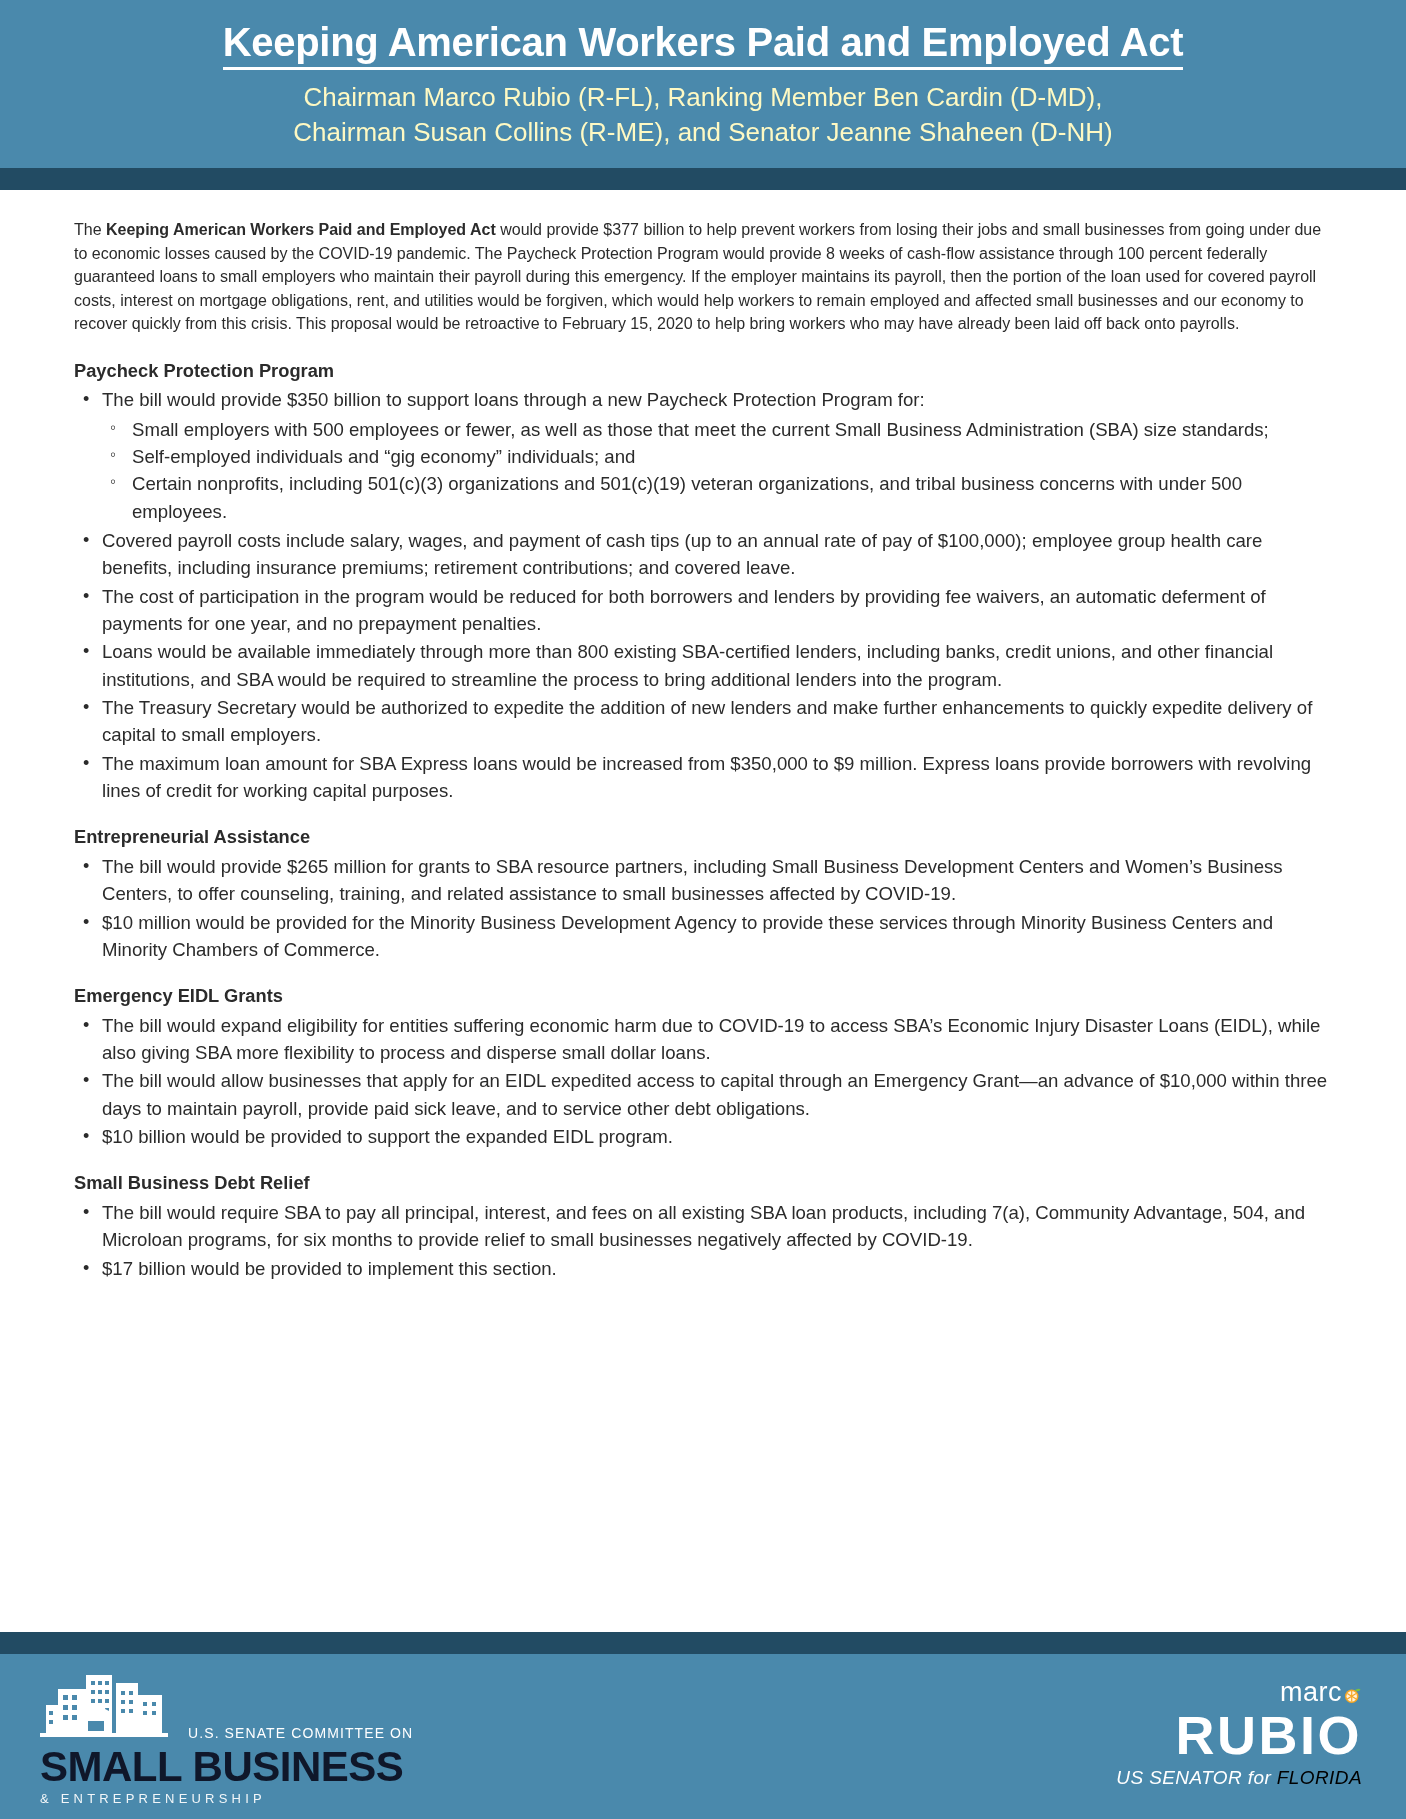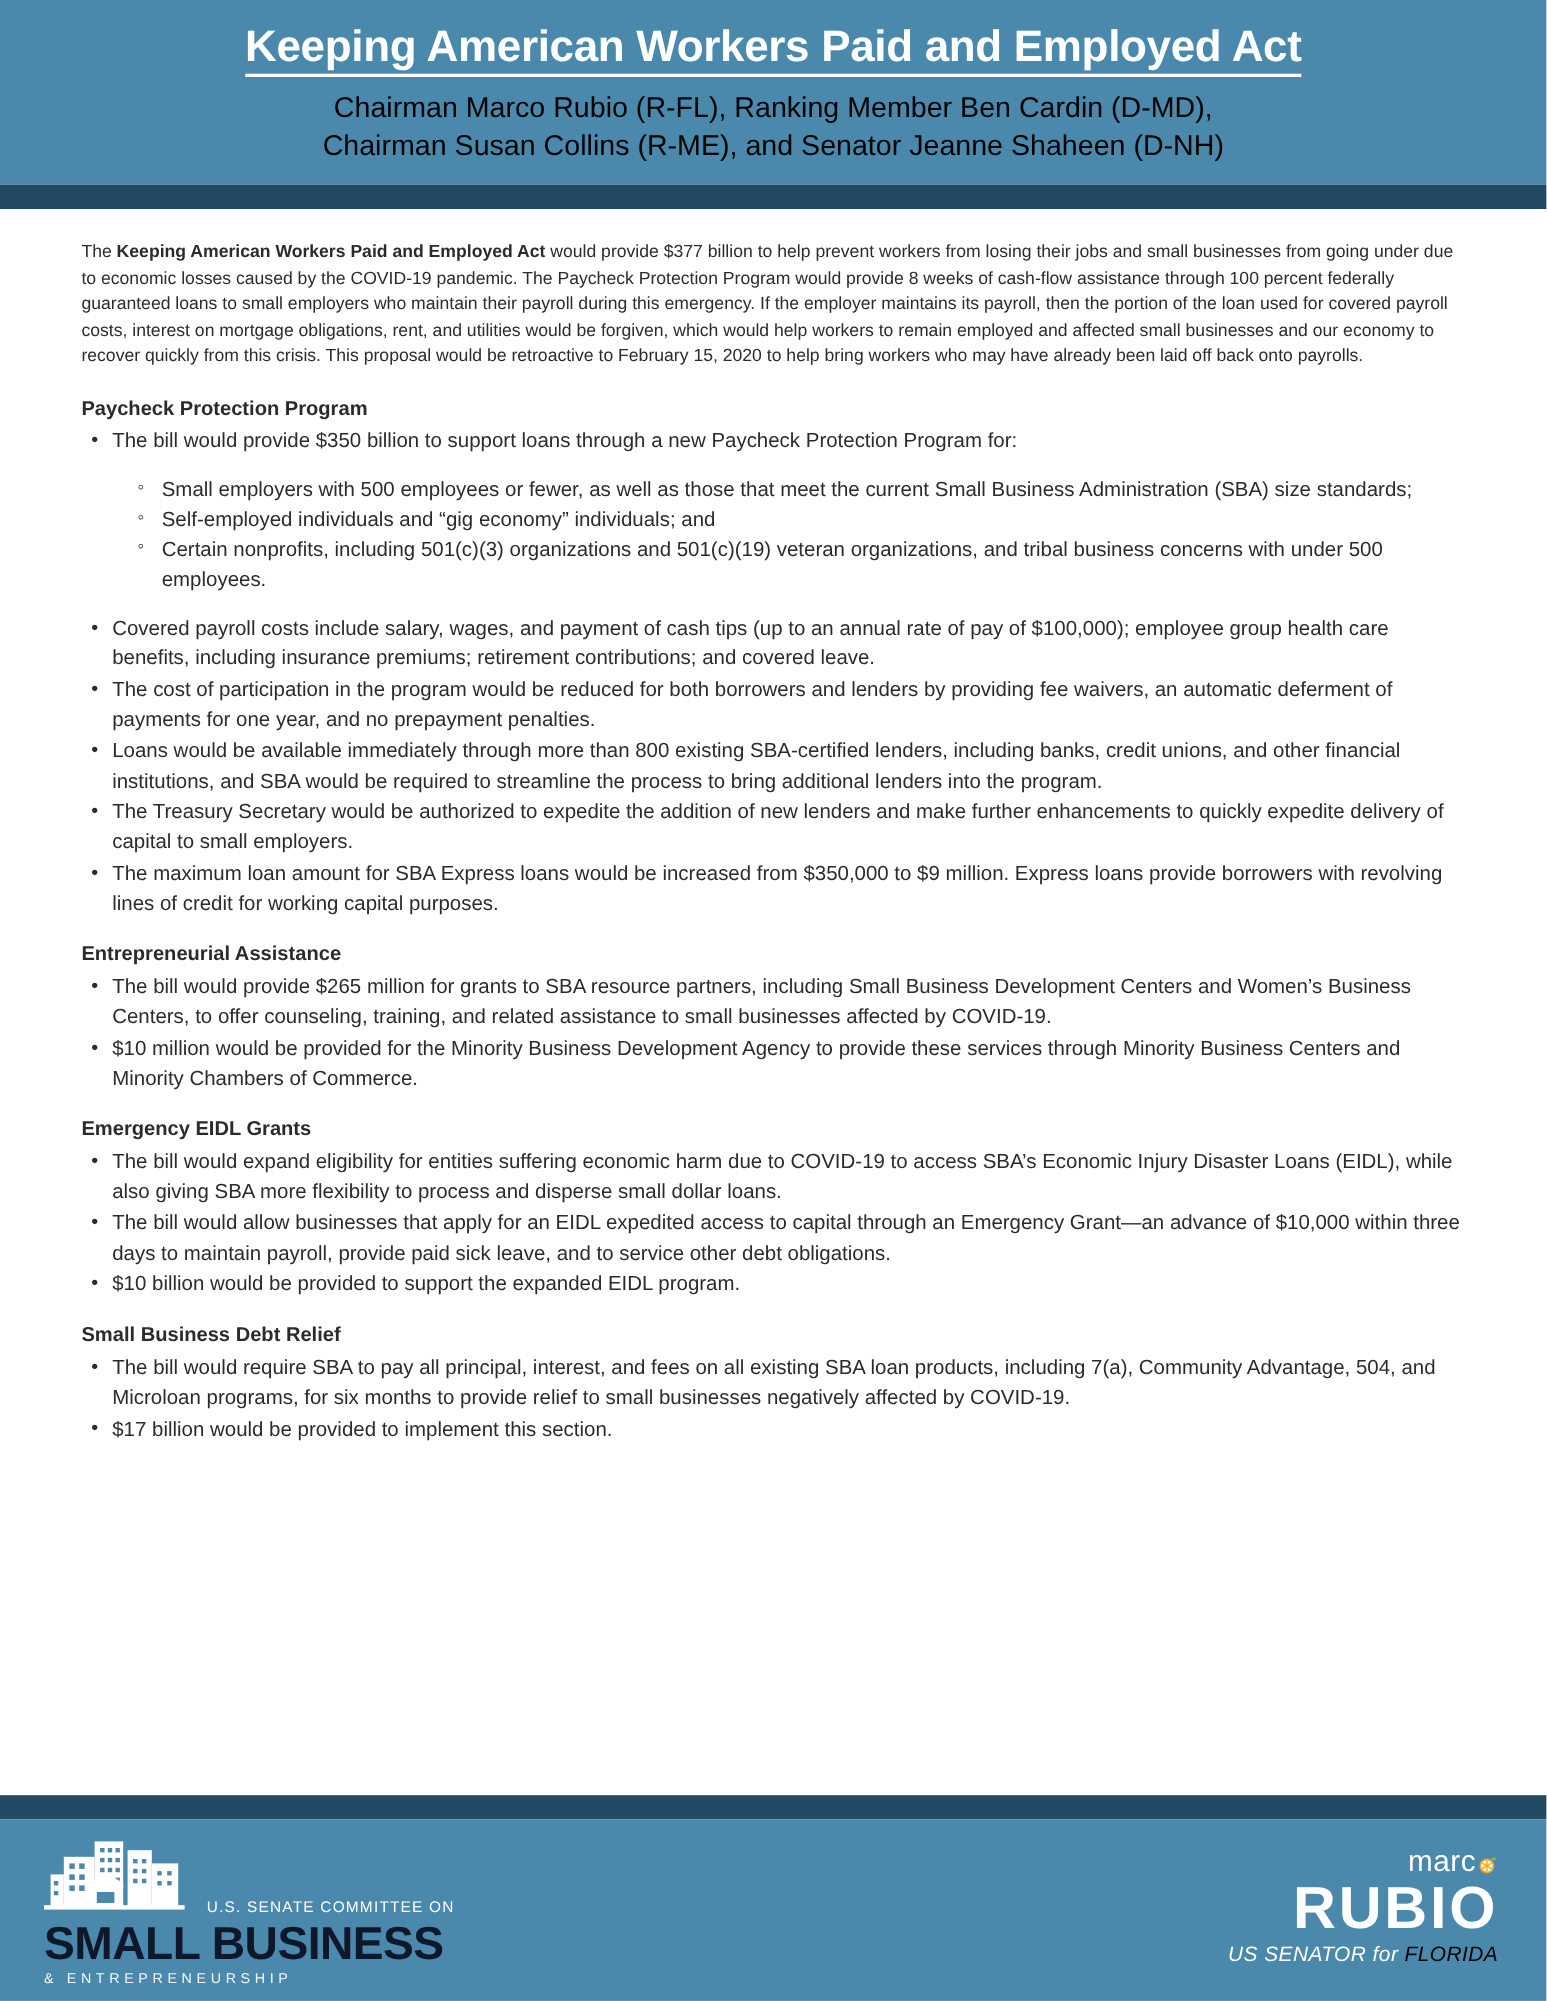--- a/index.html
+++ b/index.html
@@ -27,21 +27,21 @@
     color: #ffffff;
     letter-spacing: -0.3px;
     line-height: 1.1;
     margin: 6px 0 10px 0;
     display: inline-block;
     border-bottom: 3px solid #ffffff;
     padding-bottom: 3px;
   }
   .header-sub {
     font-size: 26px;
-    color: #000000;
+    color: #fef9c3;
     line-height: 1.35;
     font-weight: 400;
     padding: 0 60px;
   }
   .header-rule {
     height: 22px;
     background: #224b63;
   }
 
   
@@ -81,21 +81,21 @@
     content: "\2022";
     position: absolute;
     left: 9px;
     top: 0;
     font-size: 18px;
     line-height: 1.47;
     color: #2b2b2b;
   }
   ul.lvl2 {
     list-style: none;
-    margin: 17px; padding: 0;
+    margin: 2px; padding: 0;
   }
   ul.lvl2 > li {
     position: relative;
     padding-left: 28px;
     font-size: 18.6px;
     line-height: 1.47;
   }
   ul.lvl2 > li::before {
     content: "\25E6";
     position: absolute;

